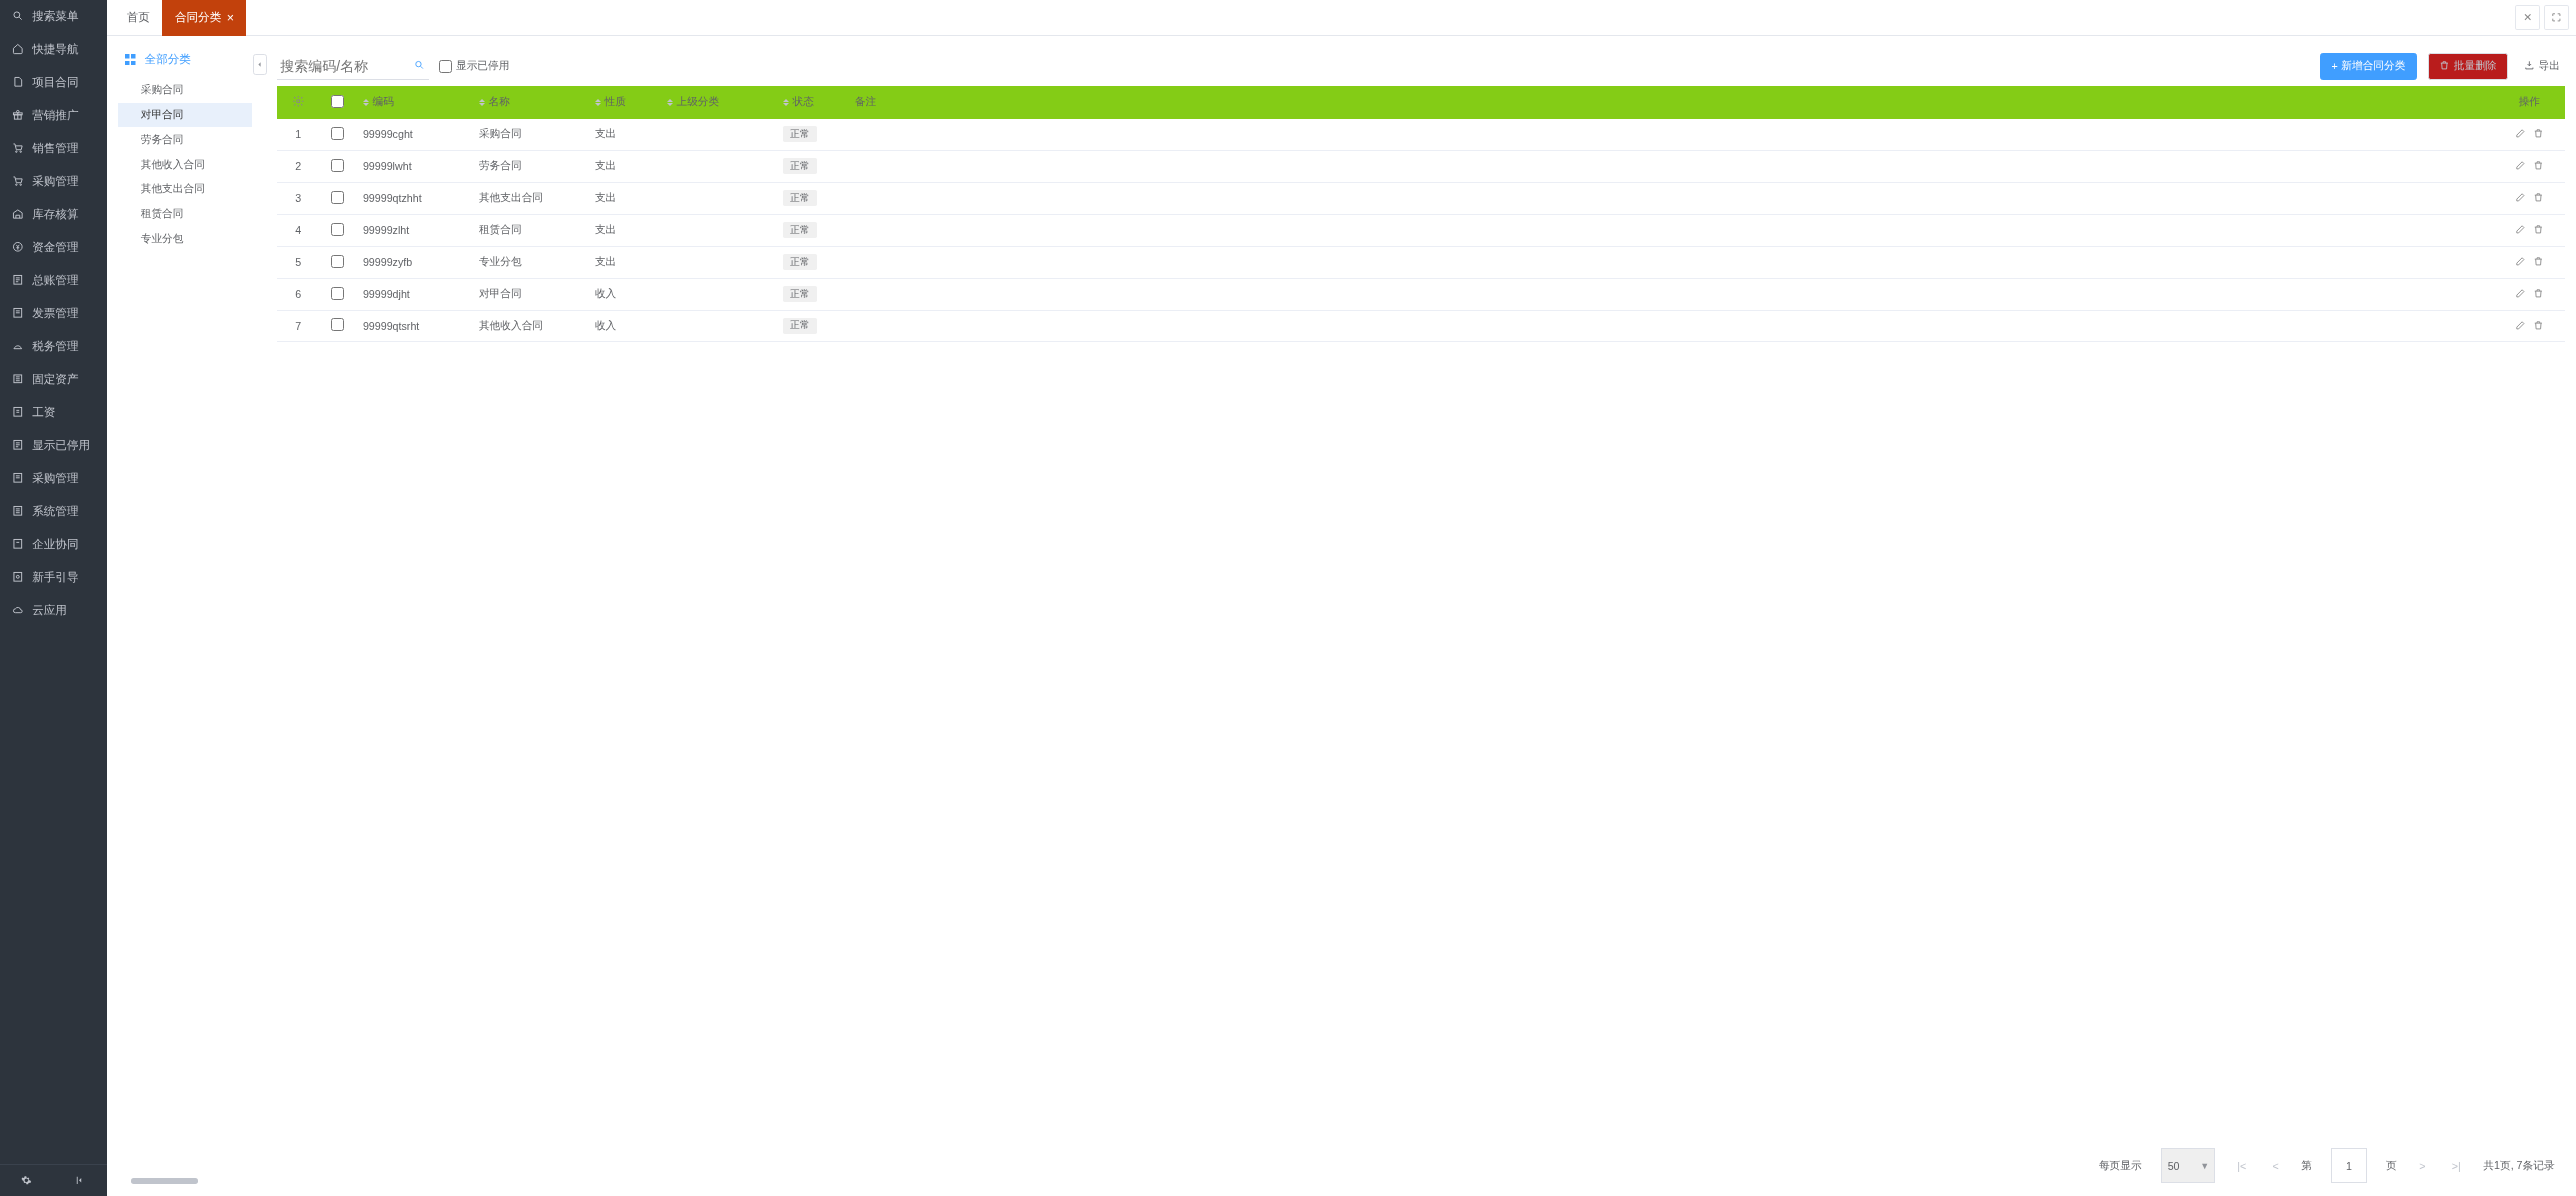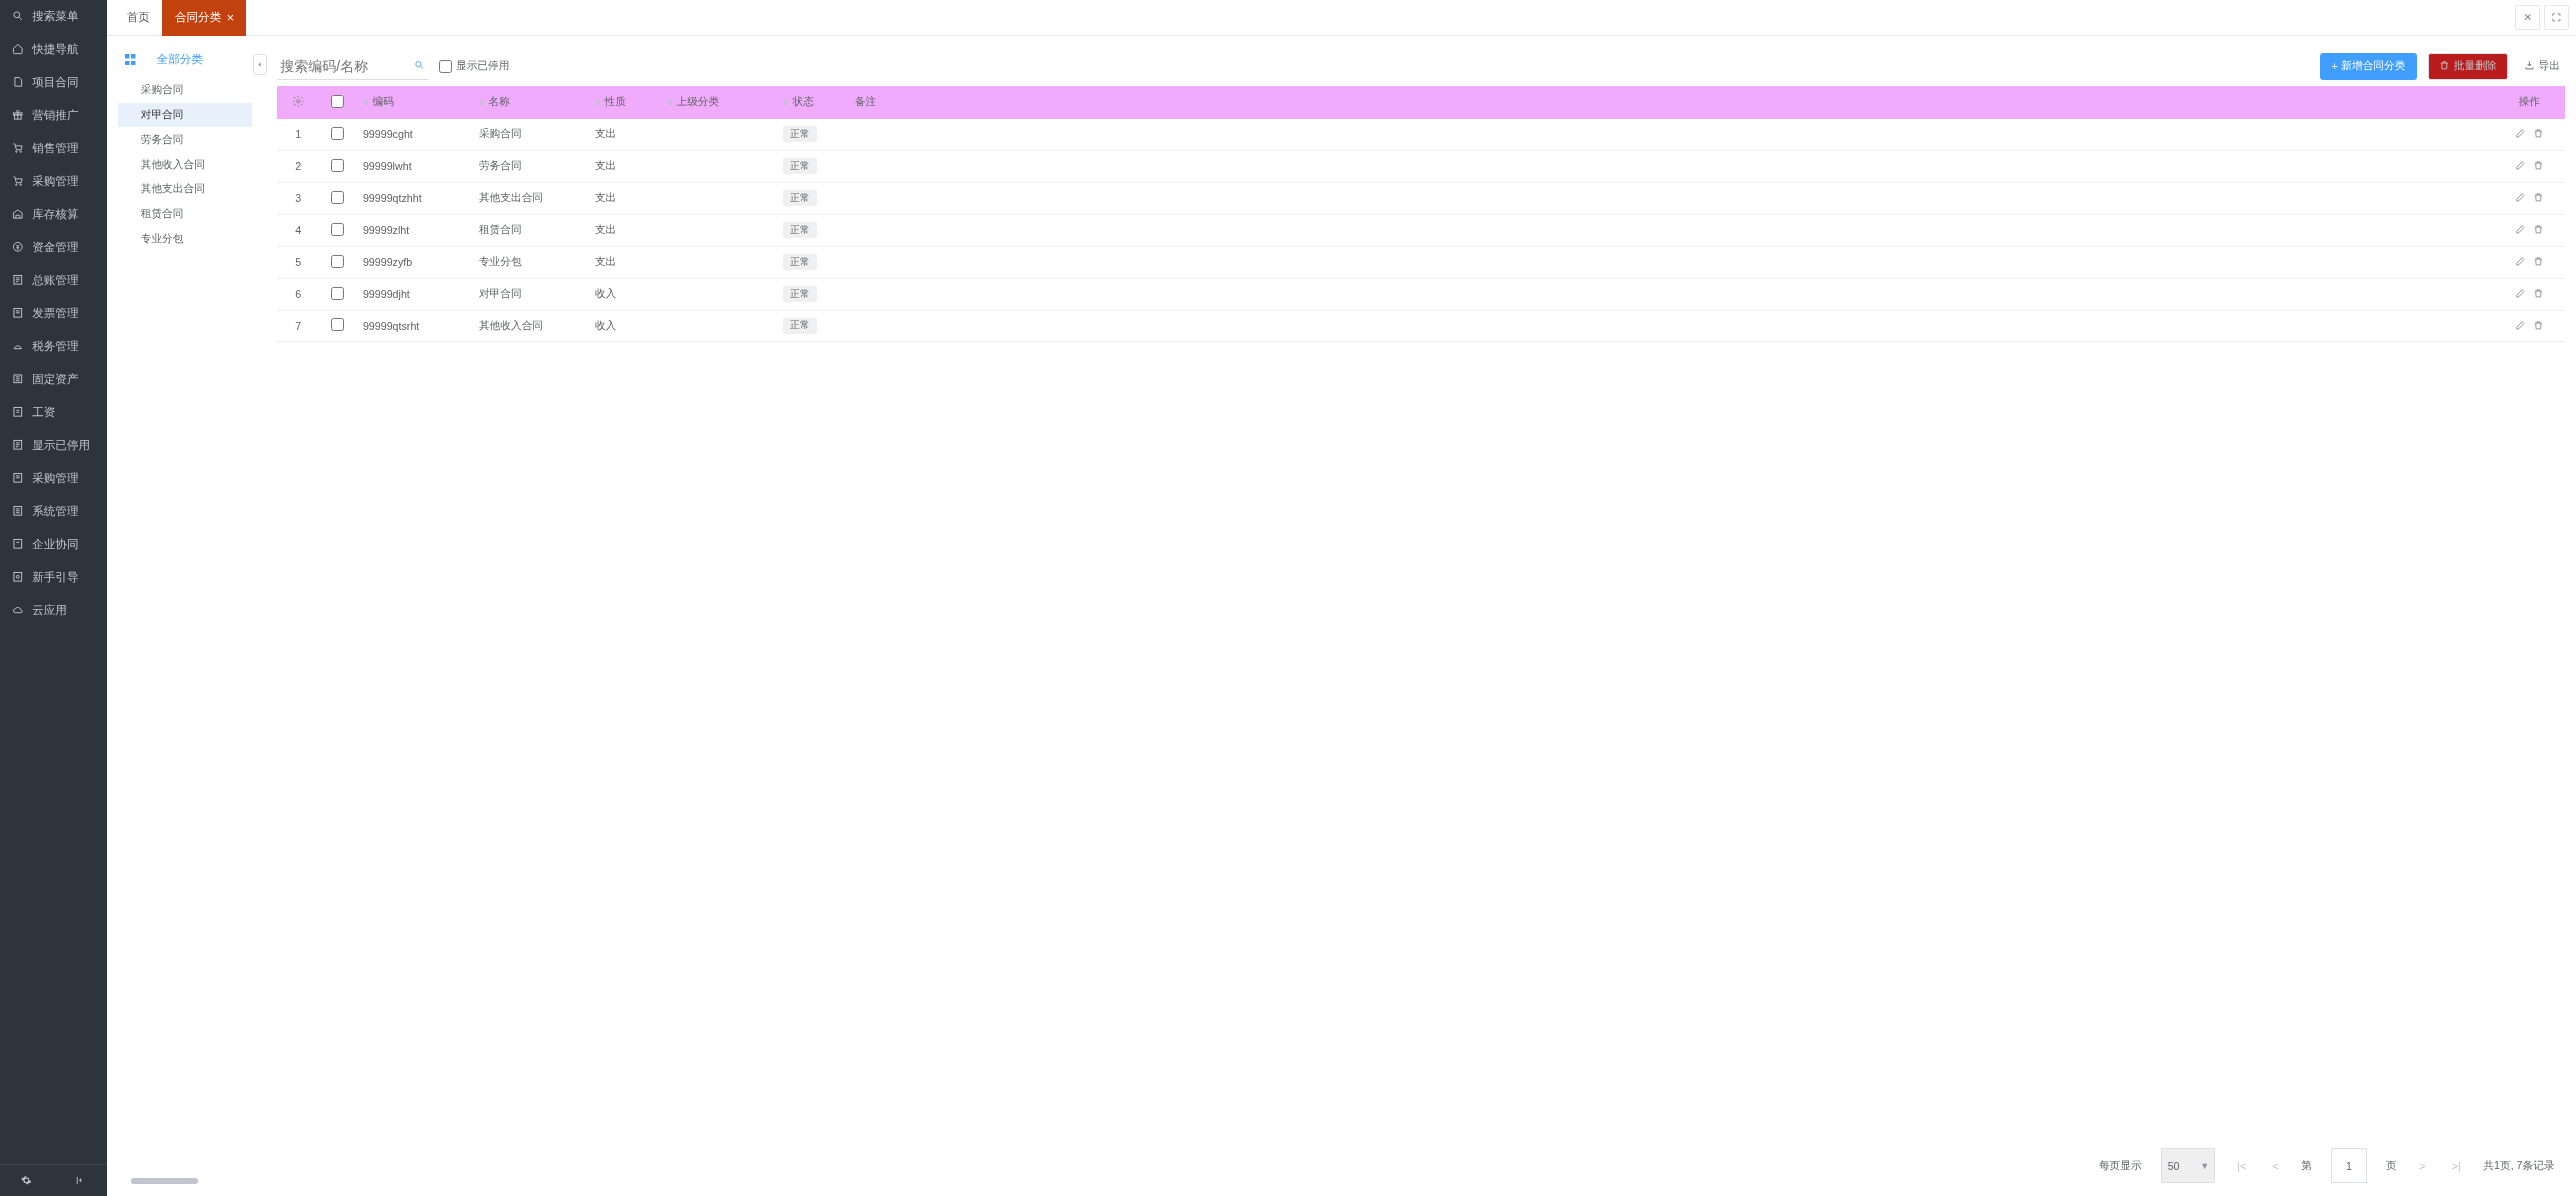--- a/index.html
+++ b/index.html
@@ -25,21 +25,21 @@
 .tab.active { background: #c2410c; color: #fff; }
 .tab-close { font-size: 12.5px; cursor: pointer; }
 .tabs-spacer { flex: 1; }
 .tab-action { width: 25px; height: 25px; display: flex; align-items: center; justify-content: center; cursor: pointer; color: #888; border: 0.9px solid #e4e7ed; border-radius: 1.8px; margin-left: 3.6px; }
 
 
 .content { flex: 1; display: flex; overflow: hidden; padding: 10.7px; gap: 0; }
 
 
 .category-panel { width: 134px; display: flex; flex-direction: column; position: relative; }
-.category-header { display: flex; align-items: center; gap: 21px; padding: 5.4px 7.2px; color: #409eff; font-size: 11.6px; }
+.category-header { display: flex; align-items: center; gap: 9px; padding: 5.4px 7.2px; color: #409eff; font-size: 11.6px; }
 .grid-icon { display:inline-block; width:10.7px; height:10.7px; position:relative; }
 .grid-icon::before { content:""; position:absolute; inset:0; background:
   linear-gradient(#409eff,#409eff) 0 0/4.5px 4.5px no-repeat,
   linear-gradient(#409eff,#409eff) 6.3px 0/4.5px 4.5px no-repeat,
   linear-gradient(#409eff,#409eff) 0 6.3px/4.5px 4.5px no-repeat,
   linear-gradient(#409eff,#409eff) 6.3px 6.3px/4.5px 4.5px no-repeat; }
 .category-tree { flex: 1; overflow-y: auto; padding-top: 5.4px; }
 .tree-item { padding: 5.4px 7.2px 5.4px 23px; cursor: pointer; font-size: 10.7px; color: #606266; }
 .tree-item.selected { background: #e8f0fb; color: #333; }
 .category-scrollbar { height: 9px; margin-top: 3.6px; position: relative; }
@@ -59,21 +59,21 @@
 .checkbox-label input { cursor: pointer; }
 .toolbar-spacer { flex: 1; }
 .btn { height: 27px; padding: 0 10.7px; border-radius: 2.7px; border: 0.9px solid #dcdfe6; background: #b91c1c; display: inline-flex; align-items: center; gap: 3.6px; cursor: pointer; font-size: 10.7px; color: #606266; }
 .btn.primary { background: #409eff; border-color: #409eff; color: #fff; }
 .btn.disabled { color: #c0c4cc; cursor: not-allowed; }
 .btn-link { display: inline-flex; align-items: center; gap: 3.6px; color: #606266; cursor: pointer; font-size: 10.7px; padding: 0 5.4px; }
 
 
 .table-wrap { flex: 1; overflow: auto; }
 table { width: 100%; border-collapse: collapse; }
-thead th { background: #f0abfc; color: #606266; font-weight: normal; text-align: left; padding: 9px 7.2px; font-size: 10.7px; position: sticky; top: 0; }
+thead th { background: #84cc16; color: #606266; font-weight: normal; text-align: left; padding: 9px 7.2px; font-size: 10.7px; position: sticky; top: 0; }
 thead th .sort { display: inline-flex; flex-direction: column; margin-right: 3.6px; vertical-align: middle; gap: 0.9px; }
 thead th .sort span { width: 0; height: 0; border-left: 3.6px solid transparent; border-right: 3.6px solid transparent; }
 thead th .sort .up { border-bottom: 3.6px solid #c0c4cc; }
 thead th .sort .down { border-top: 3.6px solid #c0c4cc; }
 tbody td { padding: 7.2px 7.2px; border-bottom: 0.9px solid #ebeef5; color: #606266; font-size: 10.7px; }
 .col-index { width: 43px; text-align: center; }
 .col-check { width: 36px; text-align: center; }
 .col-code { width: 116px; }
 .col-name { width: 116px; }
 .col-nature { width: 72px; }

